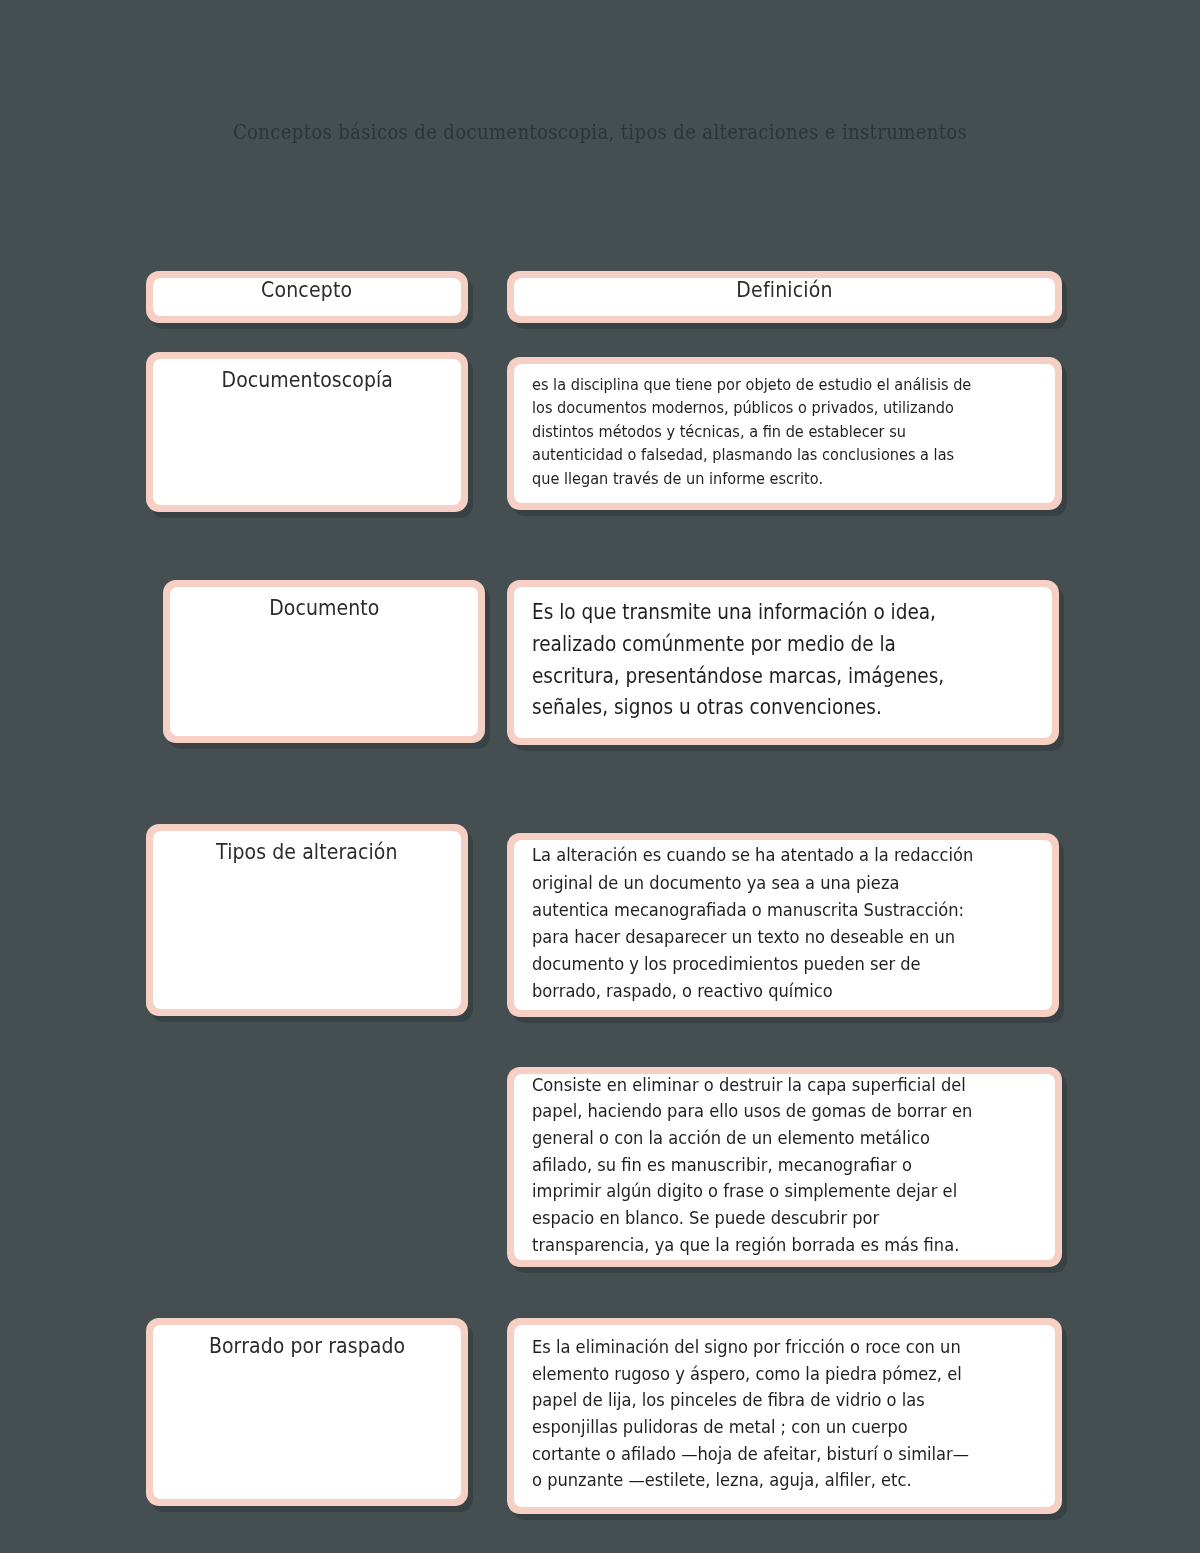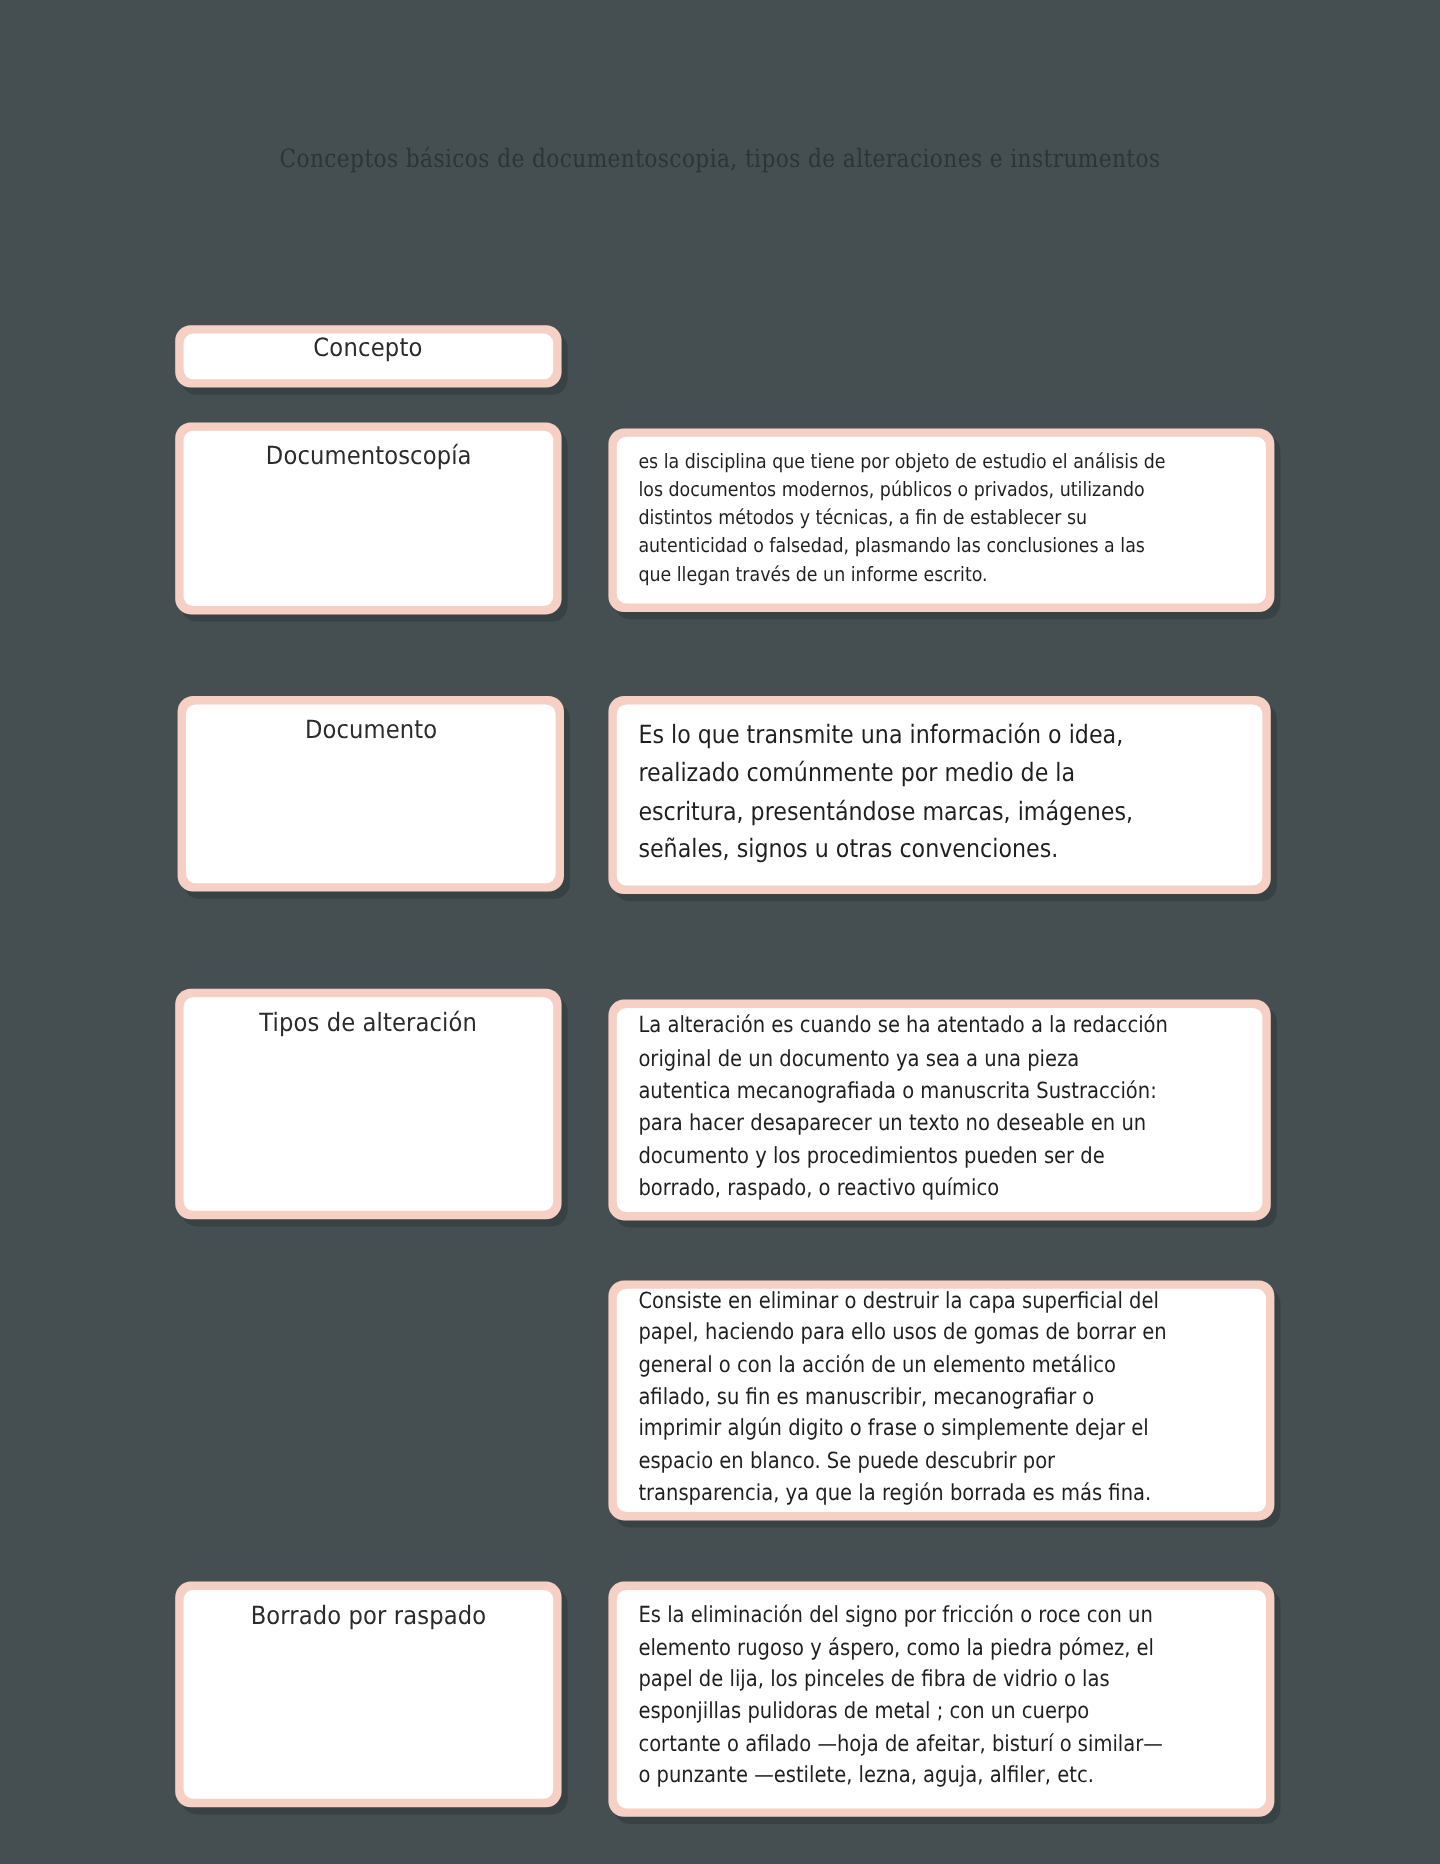--- a/index.html
+++ b/index.html
@@ -130,33 +130,38 @@
   <div class="title">Conceptos básicos de documentoscopia, tipos de alteraciones e instrumentos</div>
 
   <div class="board">
 
     <div class="card header" style="left:146px; top:271px; width:322px; height:52px;">
       <div class="card-inner">
         <span class="txt">Concepto</span>
       </div>
     </div>
 
+    <div class="card header" style="left:507px; top:271px; width:555px; height:52px;">
+      <div class="card-inner">
+        <span class="txt">Definición</span>
+      </div>
+    </div>
 
     <div class="card concept" style="left:146px; top:352px; width:322px; height:160px;">
       <div class="card-inner">
         <span class="txt">Documentoscopía</span>
       </div>
     </div>
     <div class="card definition def-1" style="left:507px; top:357px; width:555px; height:153px;">
       <div class="card-inner">
         <span class="txt">es la disciplina que tiene por objeto de estudio el análisis de los documentos modernos, públicos o privados, utilizando distintos métodos y técnicas, a fin de establecer su autenticidad o falsedad, plasmando las conclusiones a las que llegan través de un informe escrito.</span>
       </div>
     </div>
 
-    <div class="card concept" style="left:148px; top:580px; width:322px; height:163px;">
+    <div class="card concept" style="left:163px; top:580px; width:322px; height:163px;">
       <div class="card-inner">
         <span class="txt">Documento</span>
       </div>
     </div>
     <div class="card definition def-2" style="left:507px; top:580px; width:552px; height:165px;">
       <div class="card-inner">
         <span class="txt">Es lo que transmite una información o idea, realizado comúnmente por medio de la escritura, presentándose marcas, imágenes, señales, signos u otras convenciones.</span>
       </div>
     </div>
 

